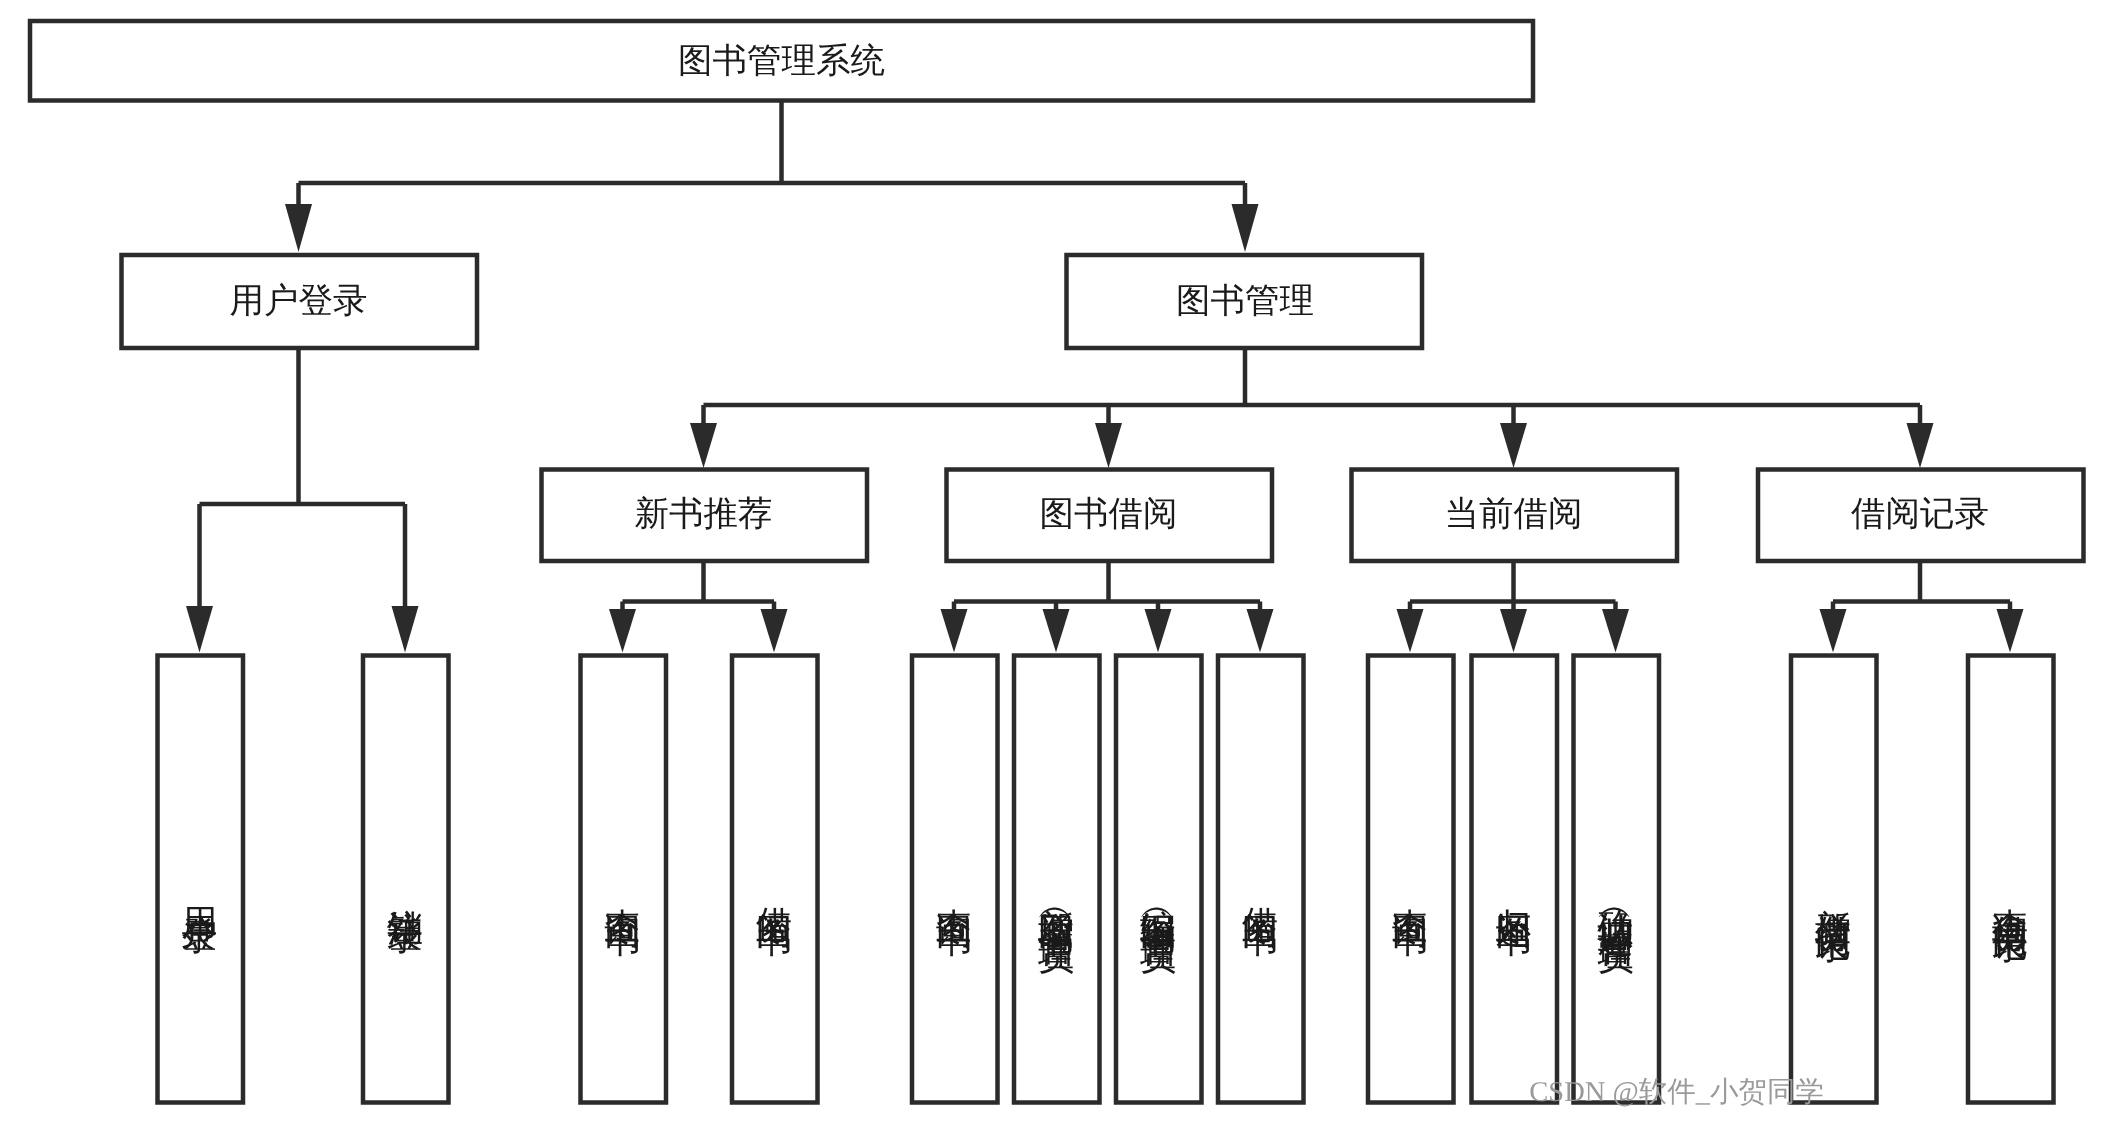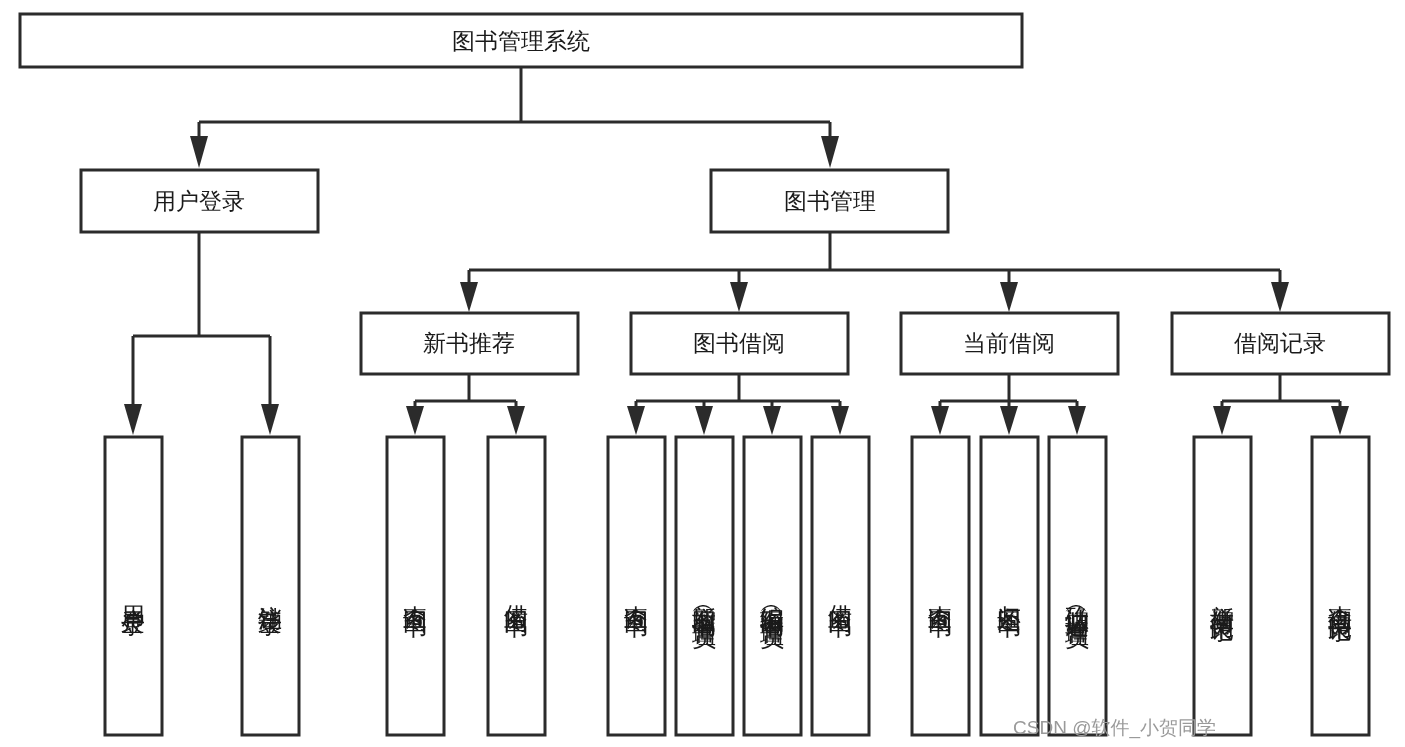--- a/index.html
+++ b/index.html
@@ -55,21 +55,21 @@
     fill: #1a1a1a;
     writing-mode: vertical-rl;
     text-orientation: upright;
     letter-spacing: 3px;
     dominant-baseline: central;
   }
   .watermark-text {
     position: absolute;
     right: 10px;
     bottom: 6px;
-    font-family: Liberation Sans, sans-serif;
+    font-family: Liberation Serif, serif;
     font-size: 19px;
     color: #9a9a9a;
     white-space: nowrap;
     user-select: none;
   }
 </style>
 </head>
 <body>
 
 <div id="diagram-root">

